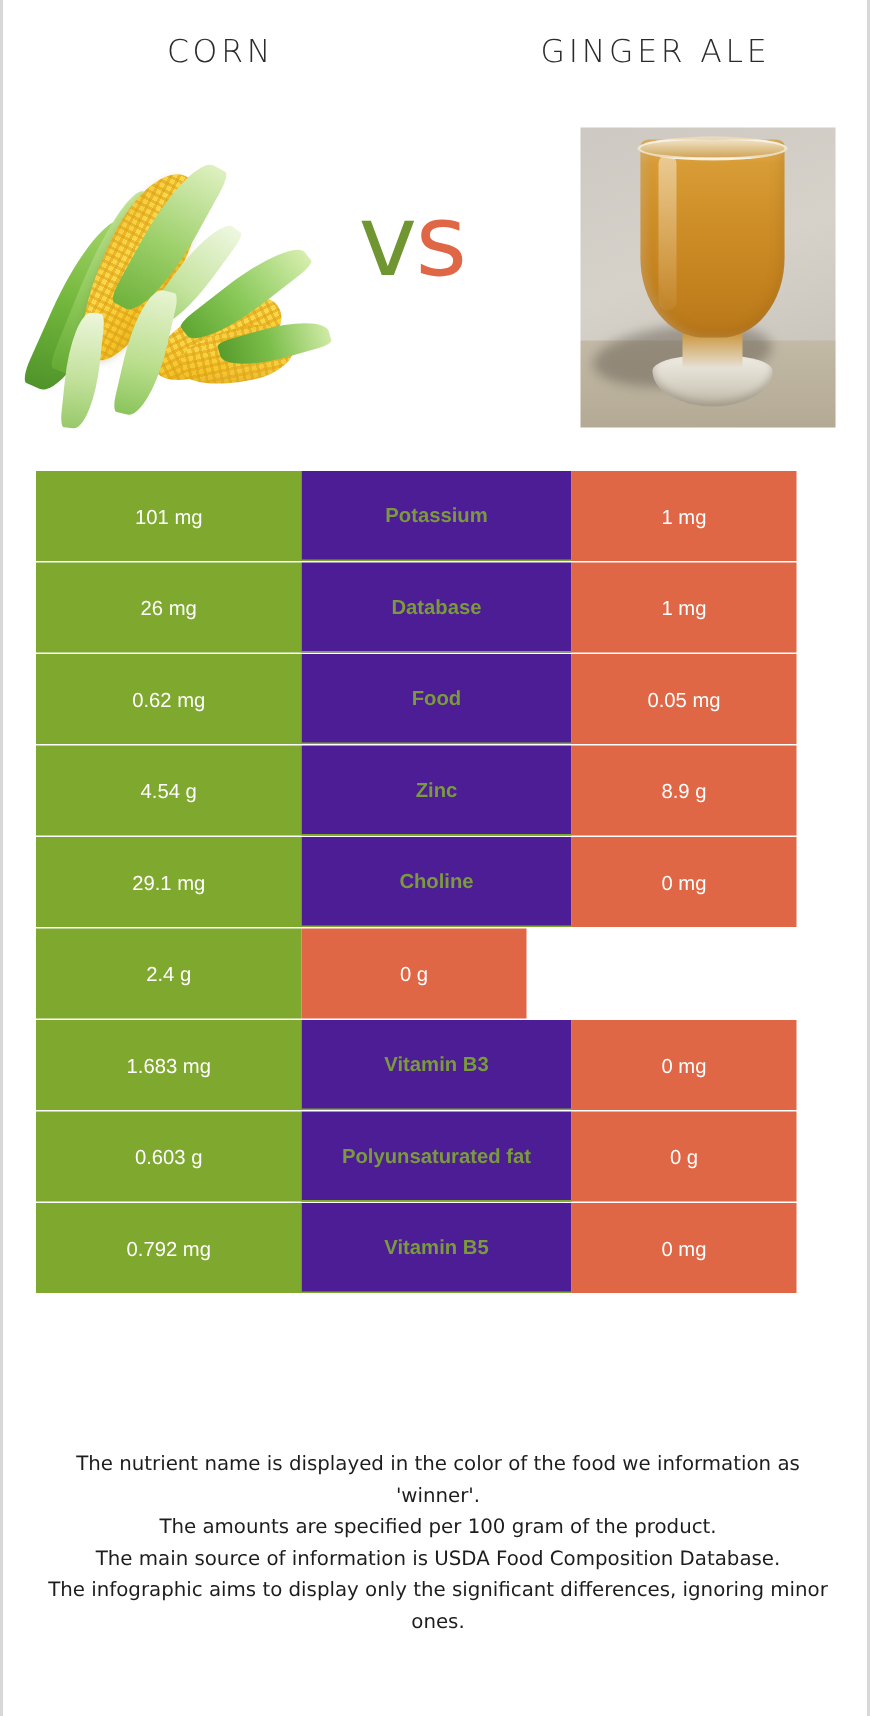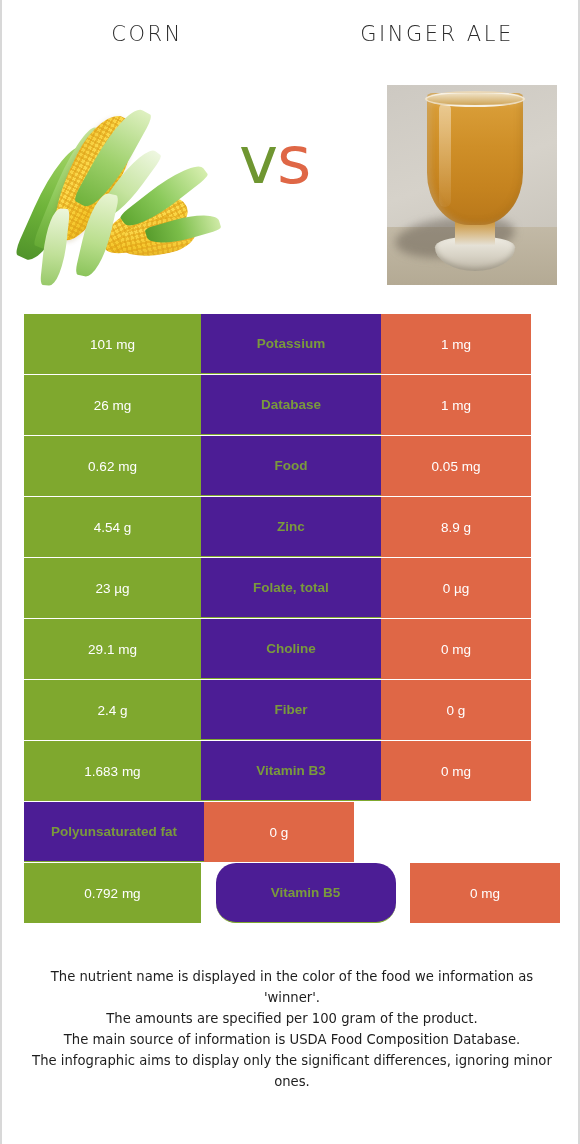--- a/index.html
+++ b/index.html
@@ -185,42 +185,42 @@
     position: absolute;
     left: 22px;
     top: 314px;
     width: 536px;
   }
   .row {
     display: flex;
     height: 60px;
     border-bottom: 1px solid #ffffff;
   }
-  .row:last-child { border-bottom: none; justify-content: space-between; }
+  .row:last-child { border-bottom: none; }
 
   .cell {
     display: flex;
     align-items: center;
     justify-content: center;
     font-size: 13.5px;
     box-sizing: border-box;
   }
   .cell-left {
     width: 177px;
     background: #7fa82e;
     color: #ffffff;
   }
   .cell-mid {
     width: 180px;
     background: #4c1d95;
     color: #7a9a3c;
     border-bottom: 1px solid #7fa82e;
     font-weight: bold;
   }
-  .row:last-child .cell-mid { border-bottom: 1px solid #7fa82e; border-radius: 20px; }
+  .row:last-child .cell-mid { border-bottom: 1px solid #7fa82e; }
   .cell-right {
     width: 150px;
     background: #df6746;
     color: #ffffff;
   }
 
   
   .footer {
     position: absolute;
     left: 0;
@@ -295,45 +295,40 @@
       <div class="cell cell-mid">Food</div>
       <div class="cell cell-right">0.05 mg</div>
     </div>
 
     <div class="row">
       <div class="cell cell-left">4.54 g</div>
       <div class="cell cell-mid">Zinc</div>
       <div class="cell cell-right">8.9 g</div>
     </div>
 
-    <div class="row">
-      <div class="cell cell-left">23 µg</div>
-      <div class="cell cell-mid">Folate, total</div>
-      <div class="cell cell-right">0 µg</div>
-    </div>
 
     <div class="row">
       <div class="cell cell-left">29.1 mg</div>
       <div class="cell cell-mid">Choline</div>
       <div class="cell cell-right">0 mg</div>
     </div>
 
     <div class="row">
       <div class="cell cell-left">2.4 g</div>
-      <div class="cell cell-mid">Fiber</div>
       <div class="cell cell-right">0 g</div>
     </div>
 
     <div class="row">
       <div class="cell cell-left">1.683 mg</div>
       <div class="cell cell-mid">Vitamin B3</div>
       <div class="cell cell-right">0 mg</div>
     </div>
 
     <div class="row">
+      <div class="cell cell-left">0.603 g</div>
       <div class="cell cell-mid">Polyunsaturated fat</div>
       <div class="cell cell-right">0 g</div>
     </div>
 
     <div class="row">
       <div class="cell cell-left">0.792 mg</div>
       <div class="cell cell-mid">Vitamin B5</div>
       <div class="cell cell-right">0 mg</div>
     </div>
 

